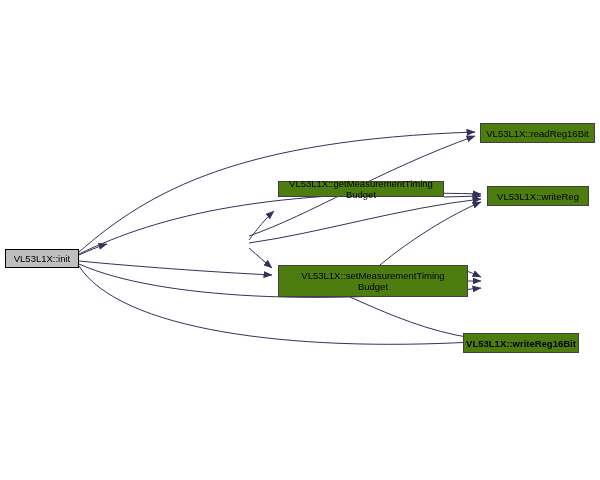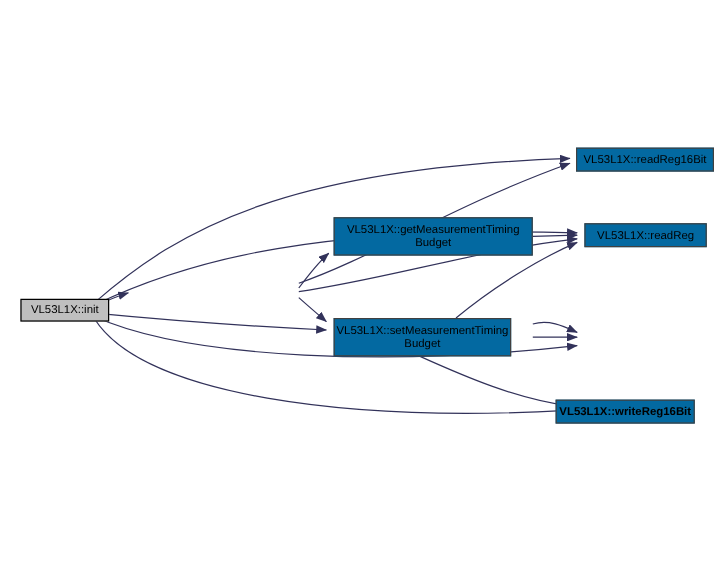--- a/index.html
+++ b/index.html
@@ -24,36 +24,35 @@
     left: 0;
     top: 0;
     width: 600px;
     height: 480px;
     pointer-events: none;
   }
   .node {
     position: absolute;
     box-sizing: border-box;
     border: 1px solid #404040;
-    background: #0369a1;
+    background: #4d7c0f;
     color: #000000;
     font-size: 9.5px;
     line-height: 11px;
     letter-spacing: 0px;
     display: flex;
     align-items: center;
     justify-content: center;
     text-align: center;
     white-space: pre-line;
     padding: 0 3px;
   }
   .node.current {
     background: #bfbfbf;
     border: 1px solid #000000;
-    margin-left: 12px;
   }
 </style>
 </head>
 <body>
 
 <div id="canvas">
 
   <svg id="edge-layer" viewBox="0 0 600 480" width="600" height="480" xmlns="http://www.w3.org/2000/svg">
     <defs>
       <marker id="arrowhead" markerWidth="9" markerHeight="7" refX="8.5" refY="3.5" orient="auto" markerUnits="userSpaceOnUse">
@@ -75,26 +74,26 @@
         <path d="M380,265 C410,240 450,215 481,202" fill="none" stroke="#32325a" stroke-width="1" marker-end="url(#arrowhead)"></path>
         <path d="M444,281 L481,281" fill="none" stroke="#32325a" stroke-width="1" marker-end="url(#arrowhead)"></path>
         <path d="M350,297 C390,315 430,332 473,338" fill="none" stroke="#32325a" stroke-width="1" marker-end="url(#arrowhead)"></path>
         <path d="M444,270 C458,266 470,272 481,277" fill="none" stroke="#32325a" stroke-width="1" marker-end="url(#arrowhead)"></path>
       </g>
   </svg>
 
   <div class="node current" style="left: 5px; top: 249px; width: 74px; height: 19px;">VL53L1X::init</div>
 
 
-  <div class="node" style="left: 278px; top: 181px; width: 166px; height: 32px;">VL53L1X::getMeasurementTiming
+  <div class="node" style="left: 278px; top: 181px; width: 166px; height: 16px;">VL53L1X::getMeasurementTiming
 Budget</div>
 
-  <div class="node" style="left: 278px; top: 265px; width: 148px; height: 32px;">VL53L1X::setMeasurementTiming
+  <div class="node" style="left: 278px; top: 265px; width: 190px; height: 32px;">VL53L1X::setMeasurementTiming
 Budget</div>
 
   <div class="node" style="left: 480px; top: 123px; width: 115px; height: 20px;">VL53L1X::readReg16Bit</div>
 
-  <div class="node" style="left: 487px; top: 186px; width: 102px; height: 20px;">VL53L1X::readReg</div>
+  <div class="node" style="left: 487px; top: 186px; width: 102px; height: 20px;">VL53L1X::writeReg</div>
 
 
   <div class="node" style="left: 463px; top: 333px; width: 116px; height: 20px; font-weight: bold;">VL53L1X::writeReg16Bit</div>
 
 </div>
 
 </body></html>

